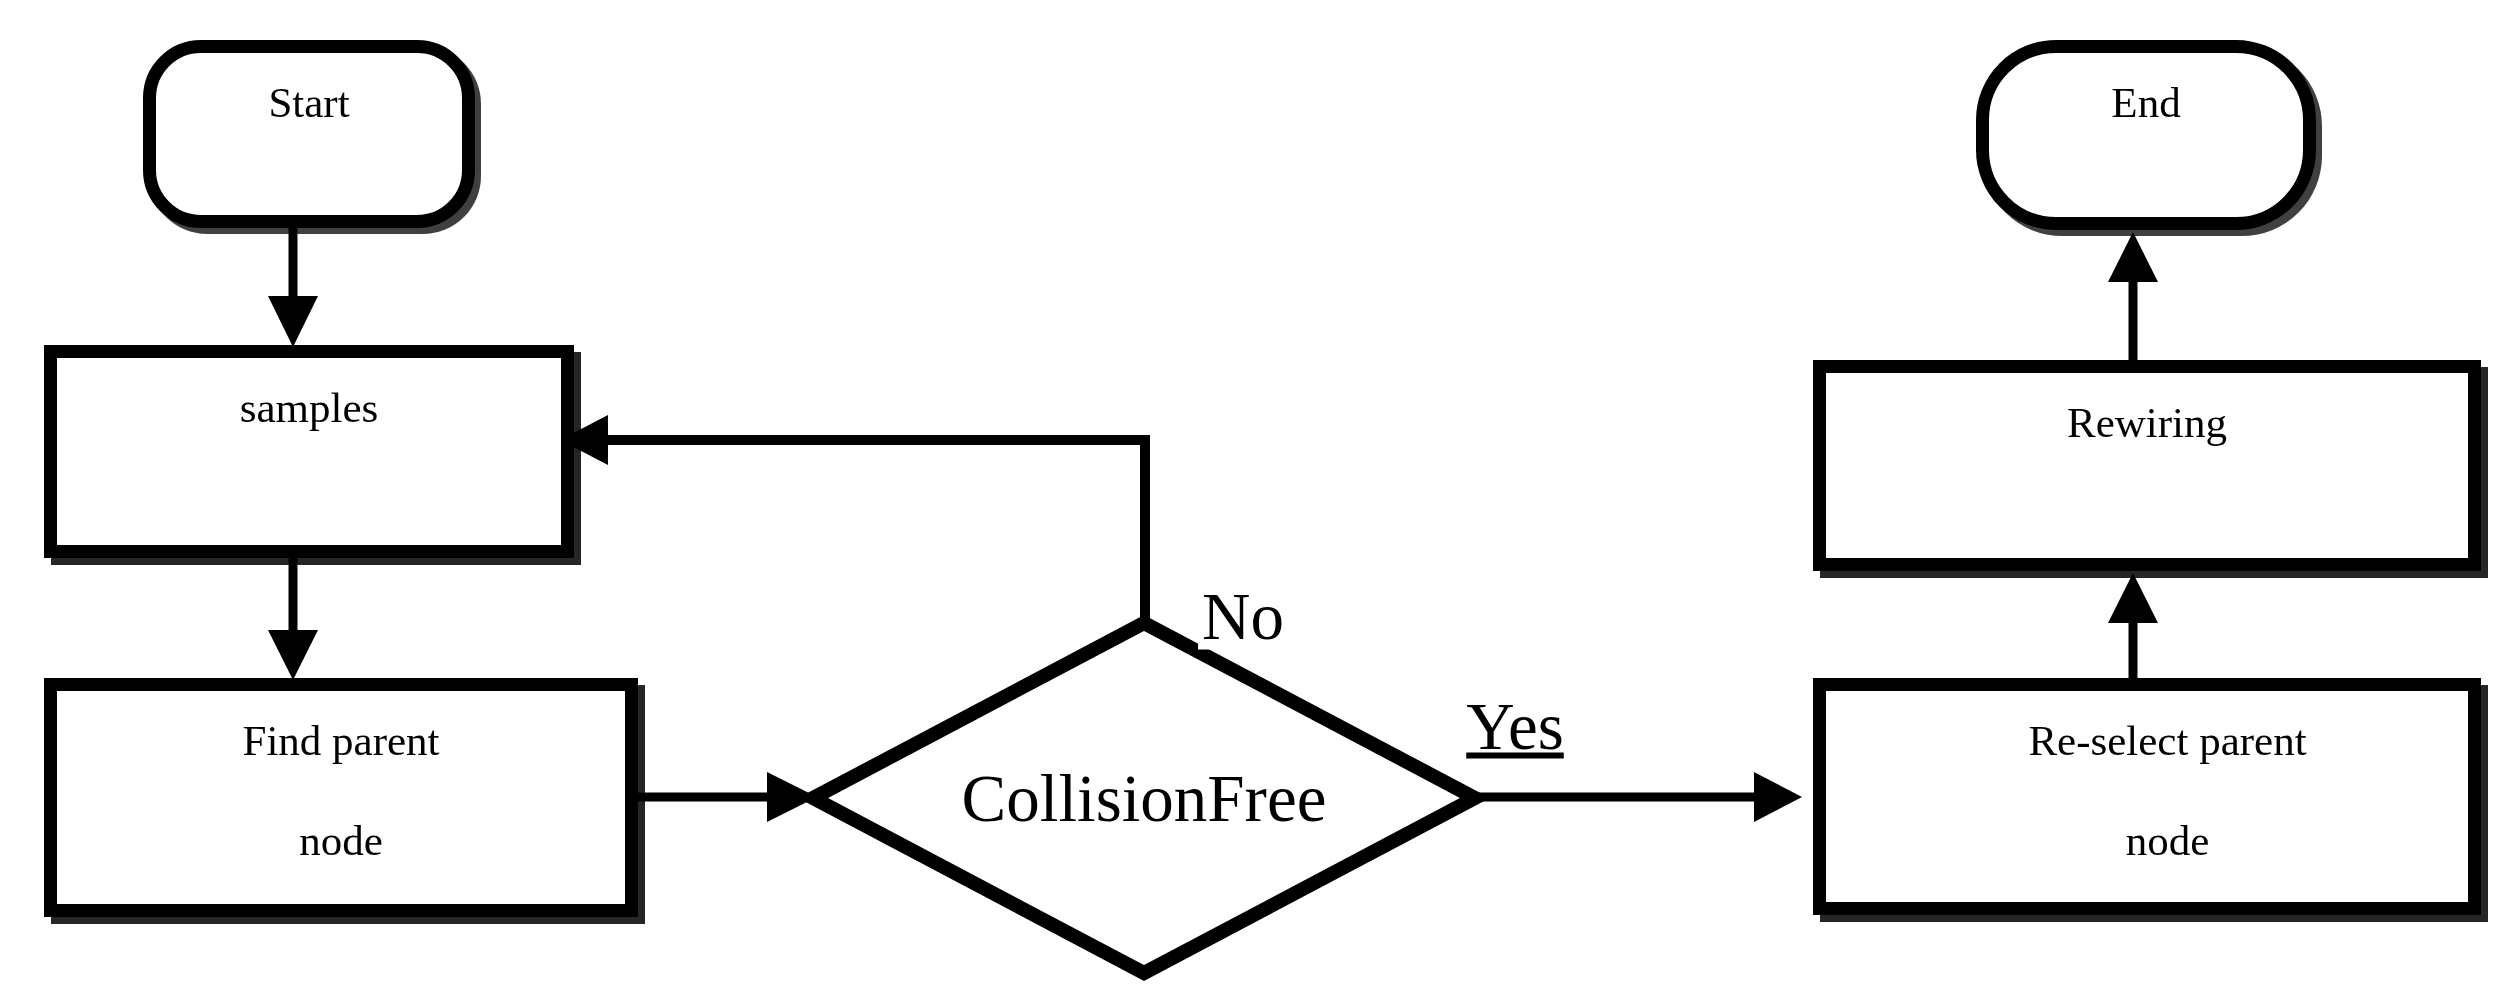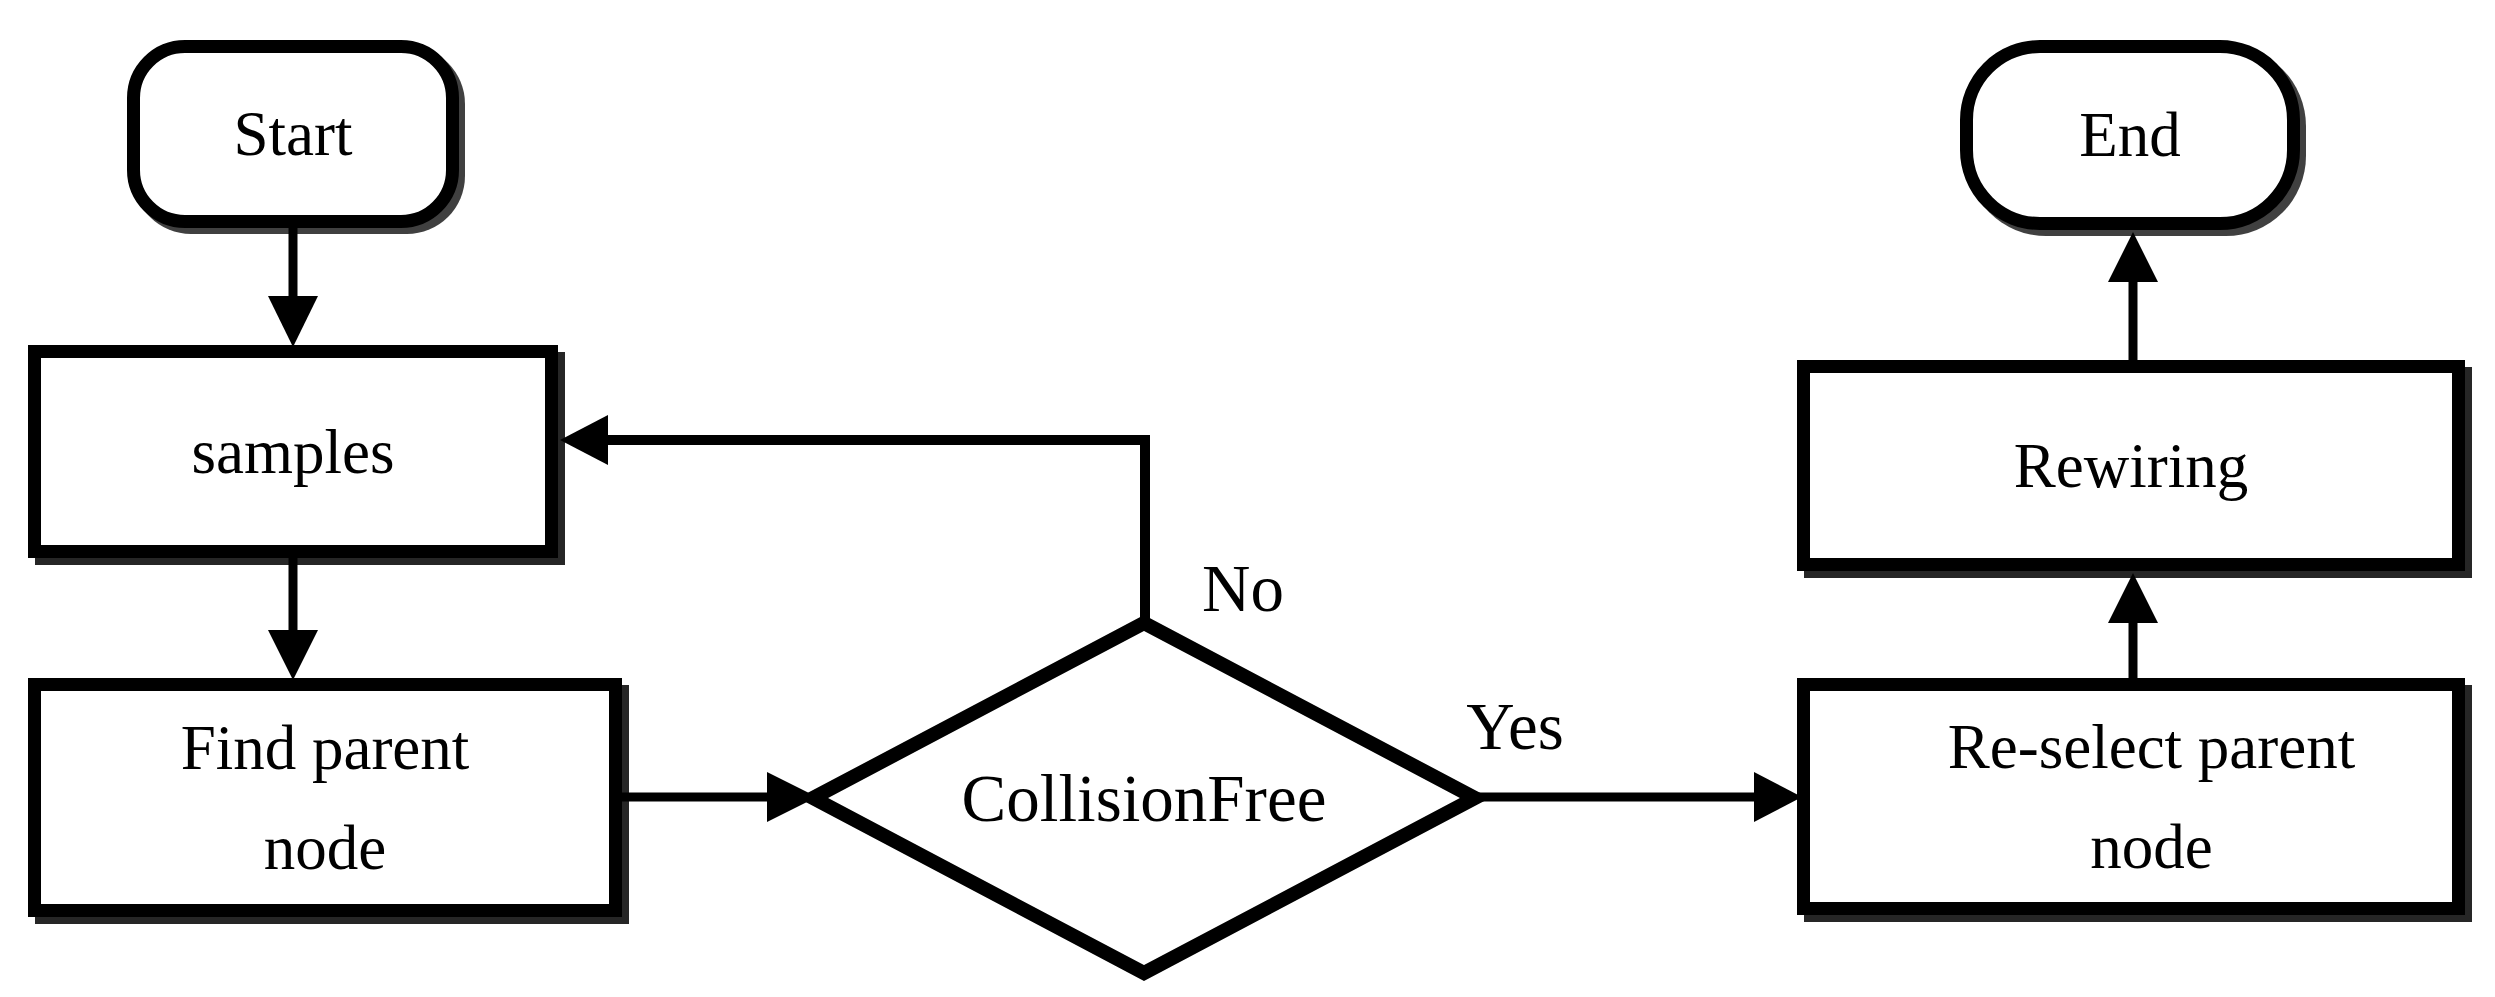--- a/index.html
+++ b/index.html
@@ -21,28 +21,28 @@
     left: 0;
     top: 0;
     width: 2495px;
     height: 997px;
   }
   .node {
     position: absolute;
     display: flex;
     flex-direction: column;
     align-items: center;
-    justify-content: center;
     text-align: center;
     background: #ffffff;
     border: 13px solid #000000;
     box-sizing: border-box;
-    font-size: 63px;
+    font-size: 43px;
     line-height: 100px;
     white-space: nowrap;
+    margin-left: 16px;
   }
   .process {
     box-shadow: 7px 7px 0 rgba(0,0,0,0.85);
   }
   .terminator {
     box-shadow: 6px 6px 0 rgba(0,0,0,0.75);
   }
   .node-start       { left: 127px;  top: 40px;  width: 332px; height: 188px; border-radius: 58px; }
   .node-end         { left: 1960px; top: 40px;  width: 340px; height: 190px; border-radius: 80px; }
   .node-randomize   { left: 28px;   top: 345px; width: 530px; height: 213px; }
@@ -60,22 +60,22 @@
   }
   .edge-label {
     position: absolute;
     transform: translate(-50%, -50%);
     font-size: 67px;
     line-height: 1;
     white-space: nowrap;
     background: #ffffff;
     padding: 0 4px;
   }
-  .edge-label-no  { left: 1243px; top: 588px; }
-  .edge-label-yes { left: 1515px; top: 726px; }
+  .edge-label-no  { left: 1243px; top: 616px; }
+  .edge-label-yes { left: 1515px; top: 726px; text-decoration: underline; }
   .line-span { display: block; }
 </style>
 </head>
 <body>
 
 <div class="canvas">
 
   <svg class="connector-layer" width="2495" height="997" viewBox="0 0 2495 997" fill="none" stroke="none" xmlns="http://www.w3.org/2000/svg">
 
     <g>

